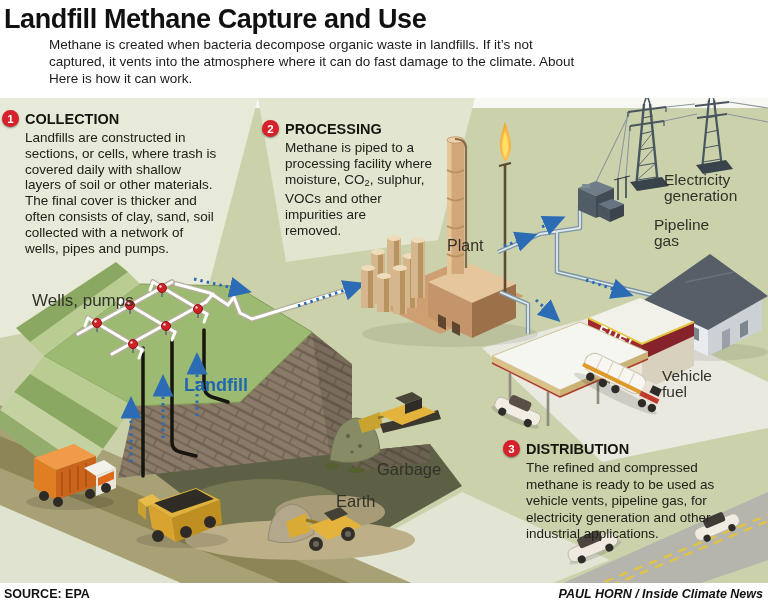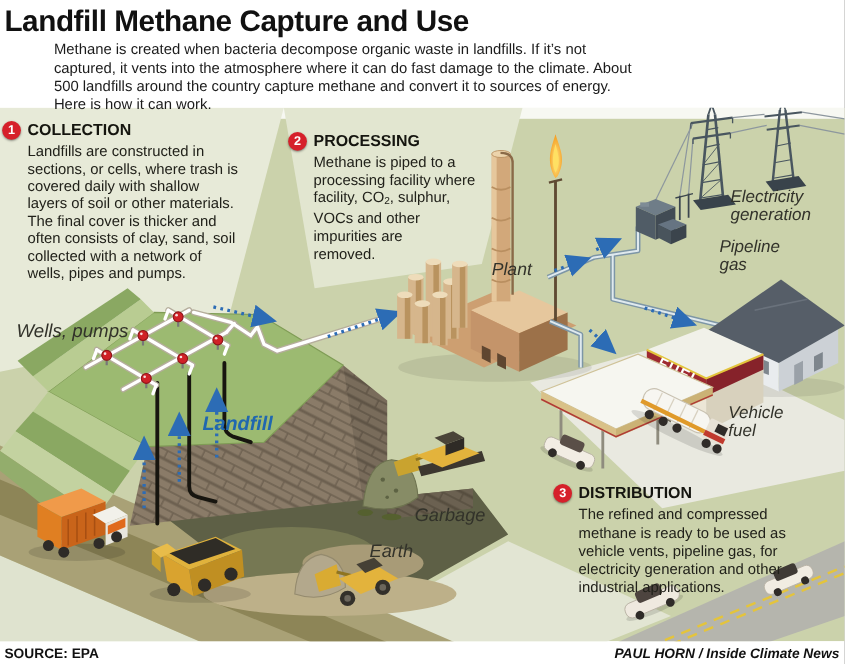--- a/index.html
+++ b/index.html
@@ -15,22 +15,22 @@
   .badge{width:17px;height:17px;border-radius:50%;background:#d6202a;color:#fff;font-weight:bold;
          font-size:11.5px;display:flex;align-items:center;justify-content:center;flex:0 0 17px;
          box-shadow:0 1px 2px rgba(0,0,0,.45);}
   .sec-title{font-weight:bold;font-size:14.5px;color:#15150f;}
   .sec-body{margin-left:23px;font-size:13.5px;line-height:15.8px;color:#21211a;}
   .sub{font-size:0.68em;vertical-align:-0.18em;}
   .collection{left:2px;top:110px;width:230px;}
   .processing{left:262px;top:120px;width:190px;}
   .distribution{left:503px;top:440px;width:240px;}
   .distribution .sec-body{line-height:16.6px;}
-  .lbl{position:absolute;z-index:6;font-style:italic;font-size:16px;color:#32322a;line-height:1.05;}
-  .lbl-wells{left:15px;top:292px;font-size:17px;}
+  .lbl{position:absolute;z-index:6;font-size:16px;color:#32322a;line-height:1.05;}
+  .lbl-wells{left:32px;top:292px;font-size:17px;}
   .lbl-methane{left:184px;top:376px;font-size:18px;font-weight:bold;color:#1f67b0;}
   .lbl-plant{left:447px;top:238px;}
   .lbl-electricity{left:664px;top:172px;font-size:15.5px;}
   .lbl-pipeline{left:654px;top:217px;font-size:15.5px;}
   .lbl-vehicle{left:662px;top:368px;font-size:15.5px;}
   .lbl-garbage{left:377px;top:461px;font-size:16.5px;}
   .lbl-earth{left:336px;top:493px;font-size:16.5px;}
   .note{left:14px;top:561px;font-style:italic;font-size:12.5px;color:#26261f;z-index:6;}
   .footer-src{left:4px;top:587px;font-size:12.5px;font-weight:600;color:#111;}
   .footer-credit{right:5px;top:587px;font-size:12.5px;font-weight:600;color:#111;font-style:italic;}
@@ -403,21 +403,20 @@
         <circle cx="11" cy="17" r="4" fill="#2f2b28"></circle>
           <circle cx="41" cy="17" r="4" fill="#2f2b28"></circle>
       </g>
     </g>
   </svg>
 
   <div class="overlay title">Landfill Methane Capture and Use</div>
   <div class="overlay intro">
       <span class="ln">Methane is created when bacteria decompose organic waste in landfills. If it’s not</span>
       <span class="ln">captured, it vents into the atmosphere where it can do fast damage to the climate. About</span>
-      <span class="ln">500 landfills around the country capture methane and convert it to sources of energy.</span>
       <span class="ln">Here is how it can work.</span>
     </div>
 
   <div class="overlay section collection">
     <div class="sec-head">
       <div class="badge">1</div>
       <div class="sec-title">COLLECTION</div>
     </div>
     <div class="sec-body">
         <span class="ln">Landfills are constructed in</span>
@@ -431,21 +430,21 @@
       </div>
   </div>
 
   <div class="overlay section processing">
     <div class="sec-head">
       <div class="badge">2</div>
       <div class="sec-title">PROCESSING</div>
     </div>
     <div class="sec-body">
       <span><span class="ln">Methane is piped to a</span><span class="ln">processing facility where</span></span>
-      <span class="ln"><span>facility, CO</span><span class="sub">2</span><span>, sulphur,</span></span>
+      <span class="ln"><span>moisture, CO</span><span class="sub">2</span><span>, sulphur,</span></span>
       <span><span class="ln">VOCs and other</span><span class="ln">impurities are</span><span class="ln">removed.</span></span>
     </div>
   </div>
 
   <div class="overlay section distribution">
     <div class="sec-head">
       <div class="badge">3</div>
       <div class="sec-title">DISTRIBUTION</div>
     </div>
     <div class="sec-body">

